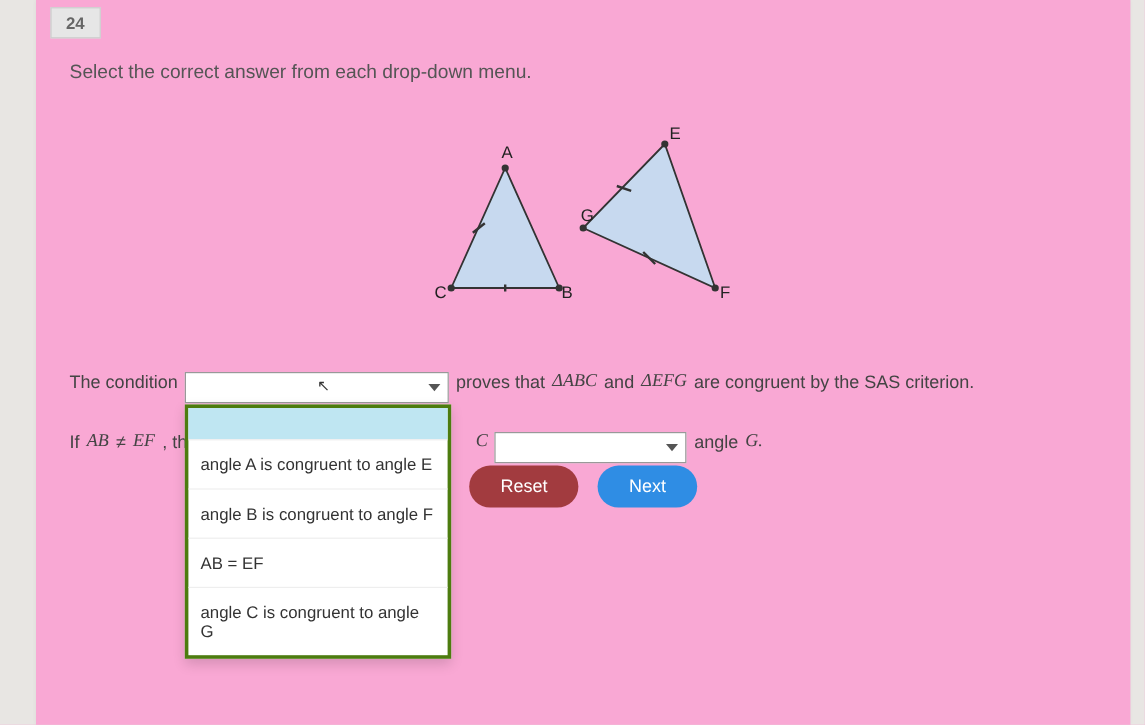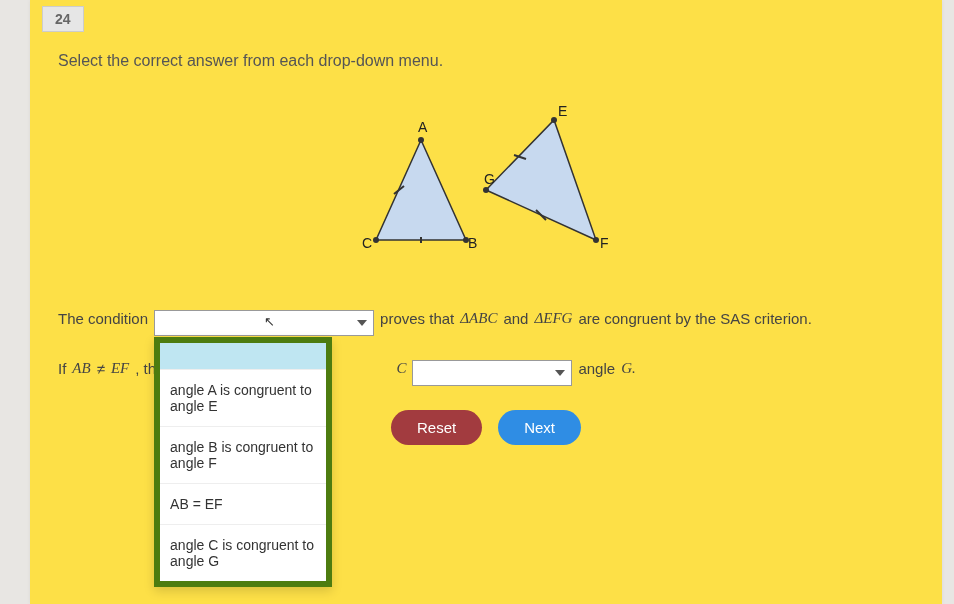--- a/index.html
+++ b/index.html
@@ -5,21 +5,21 @@
   * { box-sizing: border-box; margin: 0; padding: 0; }
   body {
     font-family: Arial, Helvetica, sans-serif;
     background: #e8e6e3;
     width: 954px;
     height: 604px;
     overflow: hidden;
     position: relative;
   }
   .page {
-    background: #fde047;
+    background: #f9a8d4;
     margin: 0 12px 0 30px;
     min-height: 604px;
     position: relative;
     box-shadow: 0 0 4px rgba(0,0,0,0.06);
   }
   .qnum {
     position: absolute;
     top: 6px;
     left: 12px;
     background: #e6e6e6;
@@ -81,42 +81,42 @@
     position: absolute;
     left: 50%;
     top: 3px;
     font-size: 13px;
     color: #333;
   }
   .menu {
     position: absolute;
     top: 26px;
     left: -1px;
-    width: 178px;
+    width: 222px;
     background: #fff;
-    border: 6px solid #4d7c0f;
+    border: 3px solid #4d7c0f;
     box-shadow: 0 4px 10px rgba(0,0,0,0.15);
     z-index: 10;
   }
   .menu-item {
     padding: 12px 10px;
     font-size: 14px;
     color: #333;
     cursor: pointer;
     border-top: 1px solid #eee;
   }
   .menu-item:first-child {
     background: #bfe6f2;
     height: 26px;
     padding: 4px 10px;
     border-top: none;
   }
   .buttons {
     position: absolute;
-    top: 410px;
+    top: 388px;
     left: 50%;
     transform: translateX(-50%);
     display: flex;
     gap: 16px;
   }
   .btn {
     border: none;
     border-radius: 20px;
     padding: 9px 26px;
     font-size: 15px;

